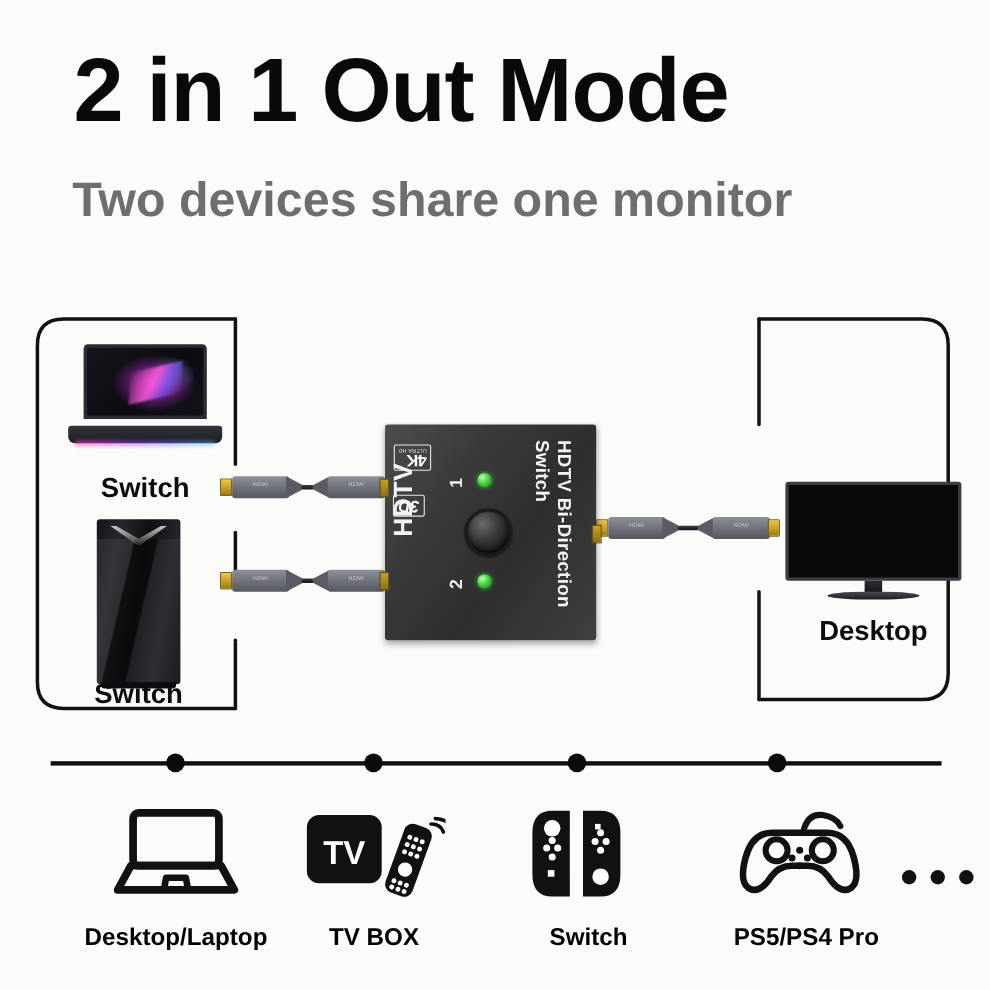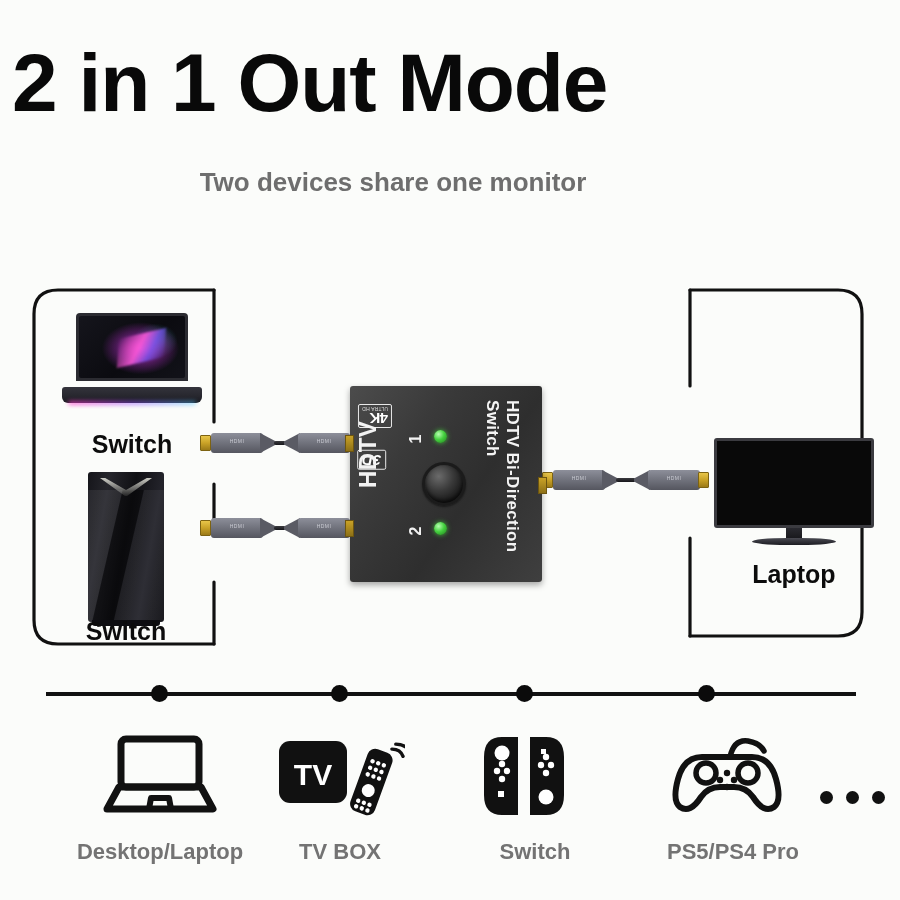--- a/index.html
+++ b/index.html
@@ -7,31 +7,32 @@
     width:900px;height:900px;
     background:#fbfcfa;
     font-family:"Liberation Sans", sans-serif;
     overflow:hidden;
     position:relative;
   }
   .stage{position:absolute;inset:0;}
 
   
   .title{
-    position:absolute;left:12px;top:42px;width:729px;
+    position:absolute;left:0;top:42px;width:729px;
+    text-align:center;
     font-size:82px;line-height:82px;
     font-weight:bold;
     letter-spacing:-1px;
     color:#090909;
     white-space:nowrap;
   }
   .subtitle{
     position:absolute;left:0;top:160px;width:786px;
     text-align:center;
-    font-size:26px;line-height:44px;
+    font-size:44px;line-height:44px;
     font-weight:bold;
     color:#6e6e6e;
     white-space:nowrap;
   }
 
   .devlabel{
     position:absolute;text-align:center;
     font-weight:bold;color:#0c0c0c;
     white-space:nowrap;
   }
@@ -217,21 +218,21 @@
   .cable .taperL{clip-path:polygon(0 0,100% 42%,100% 58%,0 100%);}
   .cable .taperR{clip-path:polygon(100% 0,0 42%,0 58%,100% 100%);}
 
   
   .timeline{position:absolute;left:46px;top:692px;width:810px;height:4px;background:#111;}
   .tl-dot{position:absolute;width:17px;height:17px;border-radius:50%;background:#0b0b0b;top:-7px;}
 
   
   .ibox{position:absolute;text-align:center;}
   .ibox .cap{
-    font-size:22px;font-weight:bold;color:#737373;white-space:nowrap;
+    font-size:22px;font-weight:bold;color:#000000;white-space:nowrap;
     position:absolute;left:50%;transform:translateX(-50%);bottom:0;
   }
   .ellipsis{position:absolute;left:820px;top:791px;display:flex;gap:13px;}
   .ellipsis i{display:block;width:13px;height:13px;border-radius:50%;background:#111;}
 </style>
 </head>
 <body>
 
 <div class="stage">
 
@@ -266,21 +267,21 @@
     <path d="M 14 8 L 162 8 Q 186 8 186 32 L 186 330 Q 186 354 162 354 L 14 354" fill="none" stroke="#111111" stroke-width="3.2" stroke-linecap="round"></path>
     <path d="M 14 8 L 14 104" fill="none" stroke="#111111" stroke-width="3.2" stroke-linecap="round"></path>
     <path d="M 14 256 L 14 354" fill="none" stroke="#111111" stroke-width="3.2" stroke-linecap="round"></path>
   </svg>
 
   <div class="monitor">
     <div class="panel"></div>
     <div class="neck"></div>
     <div class="foot"></div>
   </div>
-  <div class="devlabel" style="left:704px;top:560px;width:180px;font-size:25px;">Laptop</div>
+  <div class="devlabel" style="left:704px;top:560px;width:180px;font-size:25px;">Desktop</div>
 
   <div class="cable" style="left:200px;top:426px;width:156px;">
     <div class="tip" style="left:0;"></div>
     <div class="plug" style="left:11px;">
       <div class="txt">HDMI</div>
     </div>
     <div class="taperL" style="left:60px;"></div>
     <div class="wire" style="left:74px;width:12px;"></div>
     <div class="taperR" style="left:84px;"></div>
     <div class="plug" style="left:98px;">

